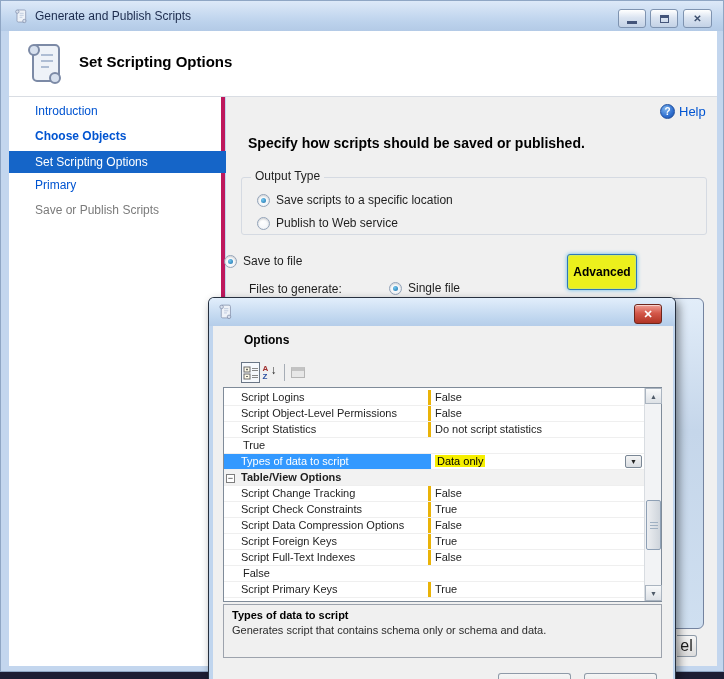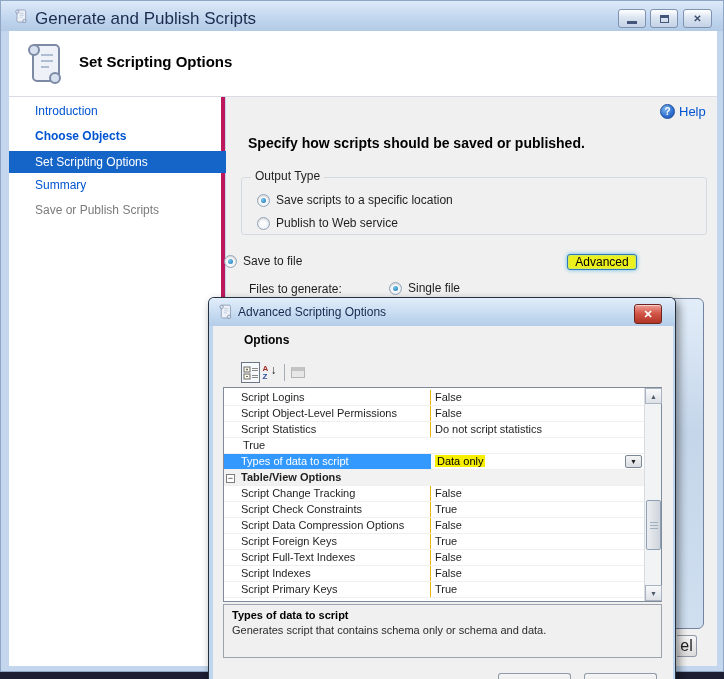--- a/index.html
+++ b/index.html
@@ -7,21 +7,21 @@
   .screen { position:relative; width:724px; height:679px; background:#1d1d33; overflow:hidden;
             font-family:"Liberation Sans", sans-serif; font-size:12px; color:#1e1e1e; }
   .abs { position:absolute; }
 
   
   .main-window { position:absolute; left:0; top:0; width:724px; height:672px;
                  background:#c3d6ee; border:1px solid #8fa6c4; }
   .titlebar { position:absolute; left:0; top:0; width:100%; height:30px;
               background:linear-gradient(#dcePlaceholder 0%); }
   .titlebar { background:linear-gradient(#dde9f8, #bcd2ec 70%, #b3cae6); }
-  .titlebar-text { position:absolute; left:34px; top:8px; color:#1c2b4d; font-size:17px; }
+  .titlebar-text { position:absolute; left:34px; top:8px; color:#1c2b4d; font-size:12px; }
   .winbtn { position:absolute; top:8px; height:19px; border:1px solid #7e93b0; border-radius:3px;
             background:linear-gradient(#ffffff, #dbe4f1 45%, #c3d2e6);
             display:flex; align-items:center; justify-content:center;
             color:#3c4f6e; font-weight:bold; font-size:10px; }
   .glyph-min { width:10px; height:3px; background:#44557a; margin-top:8px; }
   .glyph-max { width:9px; height:8px; border:1px solid #44557a; border-top:3px solid #44557a; background:transparent; }
 
   .header-band { position:absolute; left:8px; top:30px; width:708px; height:65px; background:#ffffff; }
   .page-title { position:absolute; left:78px; top:52px; font-size:15px; font-weight:bold; color:#000; }
   .hr-line { position:absolute; left:8px; top:95px; width:708px; height:1px; background:#d9dde3; }
@@ -49,24 +49,24 @@
               border:1px solid #d5dae2; border-radius:3px; }
   .groupbox-label { position:absolute; left:250px; top:168px; background:#f0f0f0; padding:0 4px; font-size:12px; color:#1e1e1e; }
 
   .radio { position:absolute; width:13px; height:13px; border-radius:50%;
            background:radial-gradient(circle at 40% 35%, #ffffff, #eef2f7);
            border:1px solid #93a3b8; box-shadow:inset 0 1px 2px rgba(0,0,0,.18); }
   .radio.checked::after { content:""; position:absolute; left:3px; top:3px; width:5px; height:5px; border-radius:50%;
            background:radial-gradient(circle at 35% 35%, #72c9f2, #1f6fa8); }
   .radio-label { position:absolute; font-size:12px; color:#1e1e1e; line-height:13px; white-space:nowrap; }
 
-  .advanced-btn { position:absolute; left:566px; top:253px; width:70px; height:16px;
+  .advanced-btn { position:absolute; left:566px; top:253px; width:70px; height:36px;
                   border:1px solid #2f78b8; border-radius:3px; background:#ecf01c;
                   box-shadow:0 0 4px #5fb9e8, inset 0 0 2px #9be0f8;
-                  font-size:12px; color:#000; display:flex; align-items:center; justify-content:center; }
+                  font-size:12px; color:#000; display:flex; align-items:center; justify-content:center;font-weight:bold; }
 
   .steel-panel { position:absolute; left:237px; top:297px; width:466px; height:331px;
                  border:1px solid #74839f; border-radius:6px;
                  background:linear-gradient(180deg,#e2edf9, #c5d6ea 40%, #cfdff0); }
 
   .cancel-stub { position:absolute; left:676px; top:634px; width:20px; height:22px;
                  border:1px solid #8e9aa8; border-left:none; border-radius:0 3px 3px 0;
                  background:linear-gradient(#f6f6f6,#dcdcdc); font-size:16px; color:#1e1e1e;
                  display:flex; align-items:center; justify-content:center; }
 
@@ -94,21 +94,21 @@
   .azicon .a { position:absolute; left:0; top:0; color:#a03030; }
   .azicon .z { position:absolute; left:0; top:8px; color:#2a4fa0; }
   .azicon .arr { position:absolute; left:8px; top:1px; font-size:12px; color:#222; }
   .ppicon { width:14px; height:11px; border:1px solid #b5b5b5; border-top:4px solid #c3c3c3; background:#e7e7e7; }
 
   .grid { position:absolute; left:10px; top:61px; width:439px; height:215px;
           background:#ffffff; border:1px solid #7f8b99; }
   .grid-rows { position:absolute; left:0; top:2px; width:420px; }
   .grow { display:flex; height:16px; line-height:15px; font-size:11px; border-bottom:1px solid #efefef; }
   .gut { width:15px; flex:none; }
-  .gname { width:192px; flex:none; padding-left:2px; border-right:1px solid #eab308;
+  .gname { width:192px; flex:none; padding-left:2px; border-right:3px solid #eab308;
            white-space:nowrap; overflow:hidden; }
   .gval { flex:1; padding-left:4px; position:relative; white-space:nowrap; }
   .grow.cat { background:#f2f2f2; font-weight:bold; }
   .grow.cat .gname { border-right:none; }
   .collapse-box { display:inline-block; width:9px; height:9px; margin:3px 0 0 2px; border:1px solid #7e7e7e;
                   background:#fff; font-size:9px; line-height:7px; text-align:center; color:#1e1e1e; font-weight:normal; }
   .grow.sel .gut, .grow.sel .gname { background:#3399ff; color:#ffffff; border-right-color:#3399ff; }
   .hl-yellow { background:#f6ef00; color:#000; padding:0 2px; }
   .dd-btn { position:absolute; right:2px; top:1px; width:17px; height:13px;
             border:1px solid #7a8795; border-radius:2px; background:linear-gradient(#f4f4f4,#d9dde2);
@@ -170,21 +170,21 @@
       <div class="page-title" style="left:70px; top:22px; position:absolute;">Set Scripting Options</div>
     </div>
     <div class="hr-line"></div>
 
     <div class="sidebar">
       <div class="side-item side-link" style="top:7px;">Introduction</div>
       <div class="side-item side-link" style="top:32px;font-weight:bold;">Choose Objects</div>
       <div class="side-selected-row">
         <div class="side-selected-label">Set Scripting Options</div>
       </div>
-      <div class="side-item side-link" style="top:81px;">Summary</div>
+      <div class="side-item side-link" style="top:81px;">Primary</div>
       <div class="side-item side-disabled" style="top:106px;">Save or Publish Scripts</div>
     </div>
 
     <div class="content-bg"></div>
 
     <div class="help-wrap">
       <div class="help-circle">?</div>
       <span class="help-text">Help</span>
     </div>
 
@@ -214,21 +214,20 @@
   </div>
 
   <div class="dialog">
     <div class="dlg-titlebar">
       <svg class="abs scroll-svg" style="left:8px; top:5px;" width="17" height="17" viewBox="0 0 24 24">
         <rect x="6" y="3" width="13" height="18" rx="2" fill="#eef2f8" stroke="#7c8aa6"></rect>
         <circle cx="6.5" cy="5.5" r="2.5" fill="#d7e0ee" stroke="#7c8aa6"></circle>
         <circle cx="17" cy="19.5" r="2.5" fill="#d7e0ee" stroke="#7c8aa6"></circle>
         <path d="M10 8h6M10 11h6M10 14h4" stroke="#aebdd4" fill="none"></path>
       </svg>
-      <span class="dlg-title-text">Advanced Scripting Options</span>
       <div class="dlg-close">
         <span>✕</span>
       </div>
     </div>
 
     <div class="dlg-client">
       <div class="options-label">Options</div>
 
       <div class="tb-icon tb-pressed" style="left:28px;">
         <svg width="16" height="16" viewBox="0 0 16 16">
@@ -310,21 +309,20 @@
             <div class="gname">Script Foreign Keys</div>
             <div class="gval">True</div>
           </div>
           <div class="grow">
             <div class="gut"></div>
             <div class="gname">Script Full-Text Indexes</div>
             <div class="gval">False</div>
           </div>
           <div class="grow">
             <div class="gut"></div>
-            <div class="gname">Script Indexes</div>
             <div class="gval">False</div>
           </div>
           <div class="grow">
             <div class="gut"></div>
             <div class="gname">Script Primary Keys</div>
             <div class="gval">True</div>
           </div>
         </div>
 
         <div class="scrollbar">

